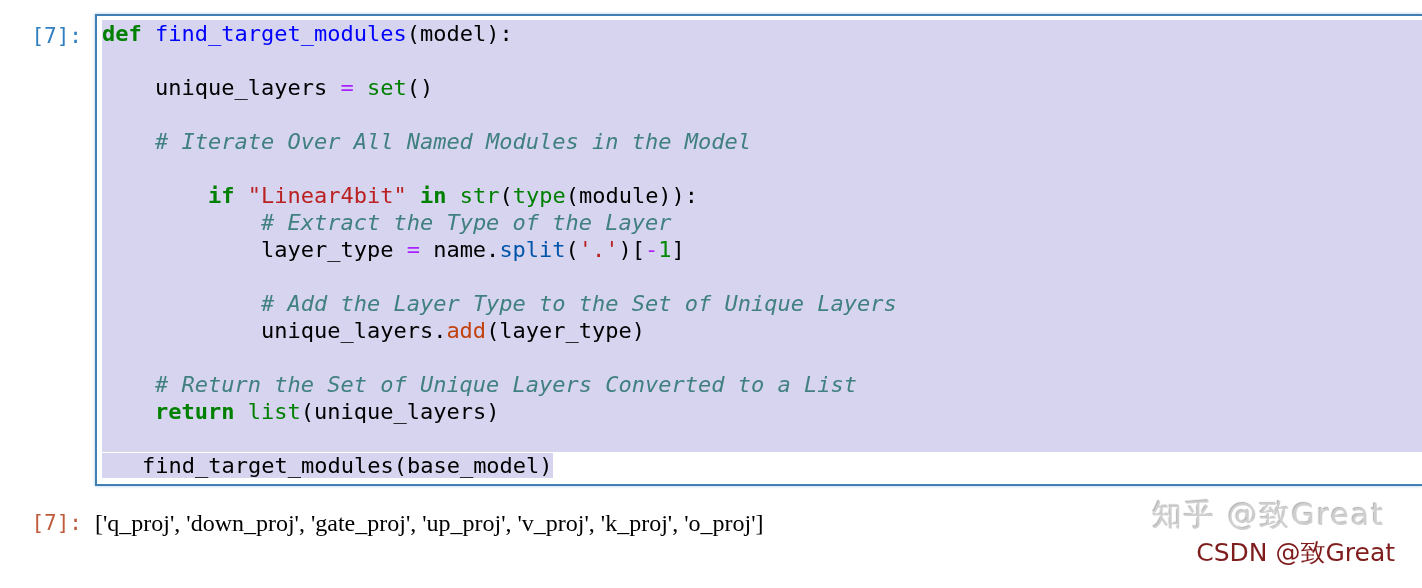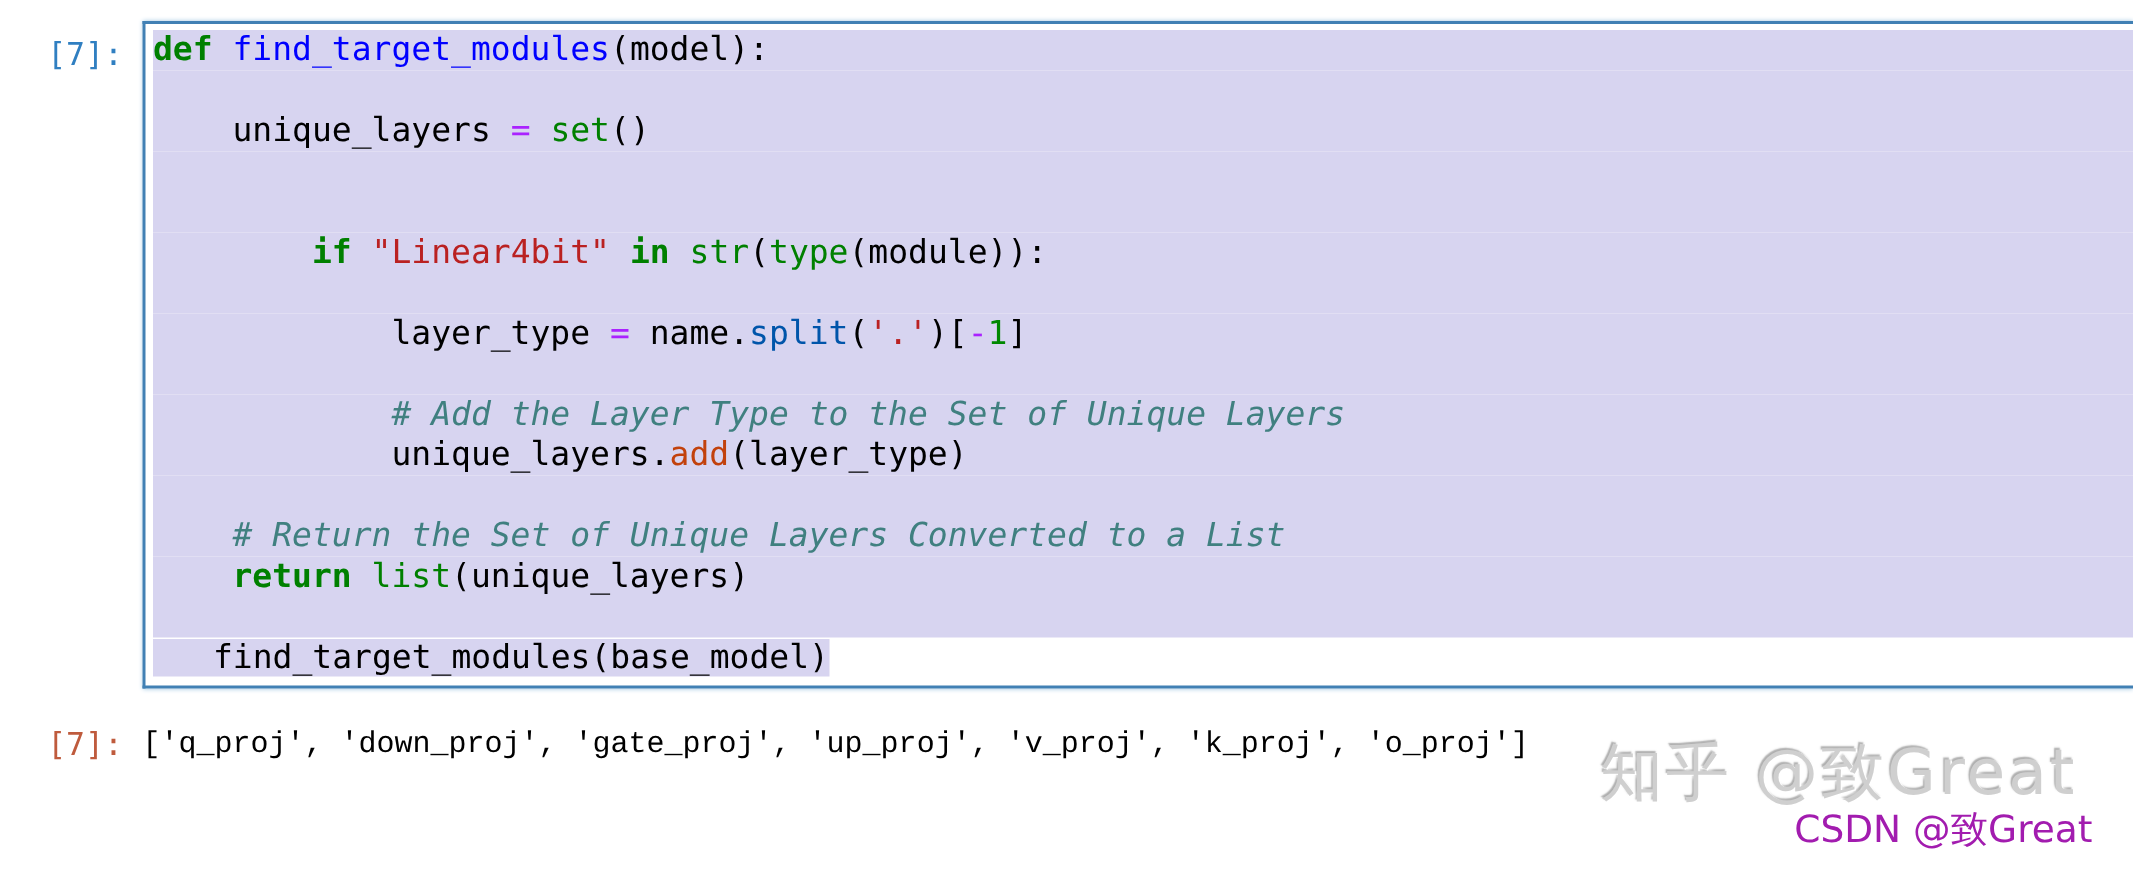--- a/index.html
+++ b/index.html
@@ -43,61 +43,62 @@
   .tok-bi  { color: var(--tok-bi,  #008000); }
   .tok-op  { color: var(--tok-op,  #aa22ff); }
   .tok-str { color: var(--tok-str, #ba2121); }
   .tok-com { color: var(--tok-com, #408080); font-style: italic; }
   .tok-num { color: var(--tok-num, #008800); }
   .tok-pl  { color: #000000; }
 
   .cell-row.output-row { margin-top: 24px; }
   .output-text {
     margin: 0; padding: 0;
-    font-family: Liberation Mono, monospace;
-    font-size: 20px; line-height: 27px;
+    font-family: Liberation Serif, serif;
+    font-size: 24px; line-height: 27px;
     color: #000000; white-space: pre;
   }
 
   .watermark {
     position: absolute;
     right: 27px; top: 492px;
     text-align: right;
     pointer-events: none;
     font-family: "DejaVu Sans", "Liberation Sans", sans-serif;
     z-index: 5;
   }
   .wm-line1 {
-    font-size: 42px; line-height: 46px;
+    font-size: 30px; line-height: 46px;
     color: #cfcfcf;
     text-shadow: 1px 1px 0 #ffffff, 2px 2px 3px rgba(255,255,255,0.9), -1px -1px 1px rgba(130,130,130,0.65);
     letter-spacing: 2px;
     padding-right: 10px;
   }
   .wm-line2 {
     font-size: 25px; line-height: 28px;
-    color: #a21caf;
+    color: #7f1d1d;
     text-shadow: 1px 1px 0 rgba(255,255,255,0.9);
     margin-top: 1px;
   }
 </style>
 </head>
 <body>
 
 <div class="cell-row input-row">
   <div class="prompt-col input-prompt">[7]:</div>
   <div class="editor">
     <div id="code-lines">
         <div class="code-line sel-full"><span class="tok-kw">def</span><span class="tok-pl"> </span><span class="tok-def">find_target_modules</span><span class="tok-pl">(model):</span></div>
         <div class="code-line sel-full"><span class="tok-pl">    </span></div>
         <div class="code-line sel-full"><span class="tok-pl">    unique_layers </span><span class="tok-op">=</span><span class="tok-pl"> </span><span class="tok-bi">set</span><span class="tok-pl">()</span></div>
         <div class="code-line sel-full"></div>
+        <div class="code-line sel-full"><span class="tok-pl">    </span><span class="tok-com"># Iterate Over All Named Modules in the Model</span></div>
         <div class="code-line sel-full"><span class="tok-pl">        </span></div>
         <div class="code-line sel-full"><span class="tok-pl">        </span><span class="tok-kw">if</span><span class="tok-pl"> </span><span class="tok-str">"Linear4bit"</span><span class="tok-pl"> </span><span class="tok-kw">in</span><span class="tok-pl"> </span><span class="tok-bi">str</span><span class="tok-pl">(</span><span class="tok-bi">type</span><span class="tok-pl">(module)):</span></div>
-        <div class="code-line sel-full"><span class="tok-pl">            </span></div>
+        <div class="code-line sel-full"><span class="tok-pl">            </span><span class="tok-com"># Extract the Type of the Layer</span></div>
         <div class="code-line sel-full"><span class="tok-pl">            layer_type </span><span class="tok-op">=</span><span class="tok-pl"> name.</span><span class="tok-prop" style="color: rgb(0, 85, 170);">split</span><span class="tok-pl">(</span><span class="tok-str">'.'</span><span class="tok-pl">)[</span><span class="tok-op">-</span><span class="tok-num">1</span><span class="tok-pl">]</span></div>
         <div class="code-line sel-full"></div>
         <div class="code-line sel-full"><span class="tok-pl">            </span><span class="tok-com"># Add the Layer Type to the Set of Unique Layers</span></div>
         <div class="code-line sel-full"><span class="tok-pl">            unique_layers.</span><span class="tok-prop" style="color: #c2410c;">add</span><span class="tok-pl">(layer_type)</span></div>
         <div class="code-line sel-full"></div>
         <div class="code-line sel-full"><span class="tok-pl">    </span><span class="tok-com"># Return the Set of Unique Layers Converted to a List</span></div>
         <div class="code-line sel-full"><span class="tok-pl">    </span><span class="tok-kw">return</span><span class="tok-pl"> </span><span class="tok-bi">list</span><span class="tok-pl">(unique_layers)</span></div>
         <div class="code-line sel-full"></div>
         <div class="code-line"><span class="sel-span"><span class="tok-pl">find_target_modules(base_model)</span></span></div>
       </div>

